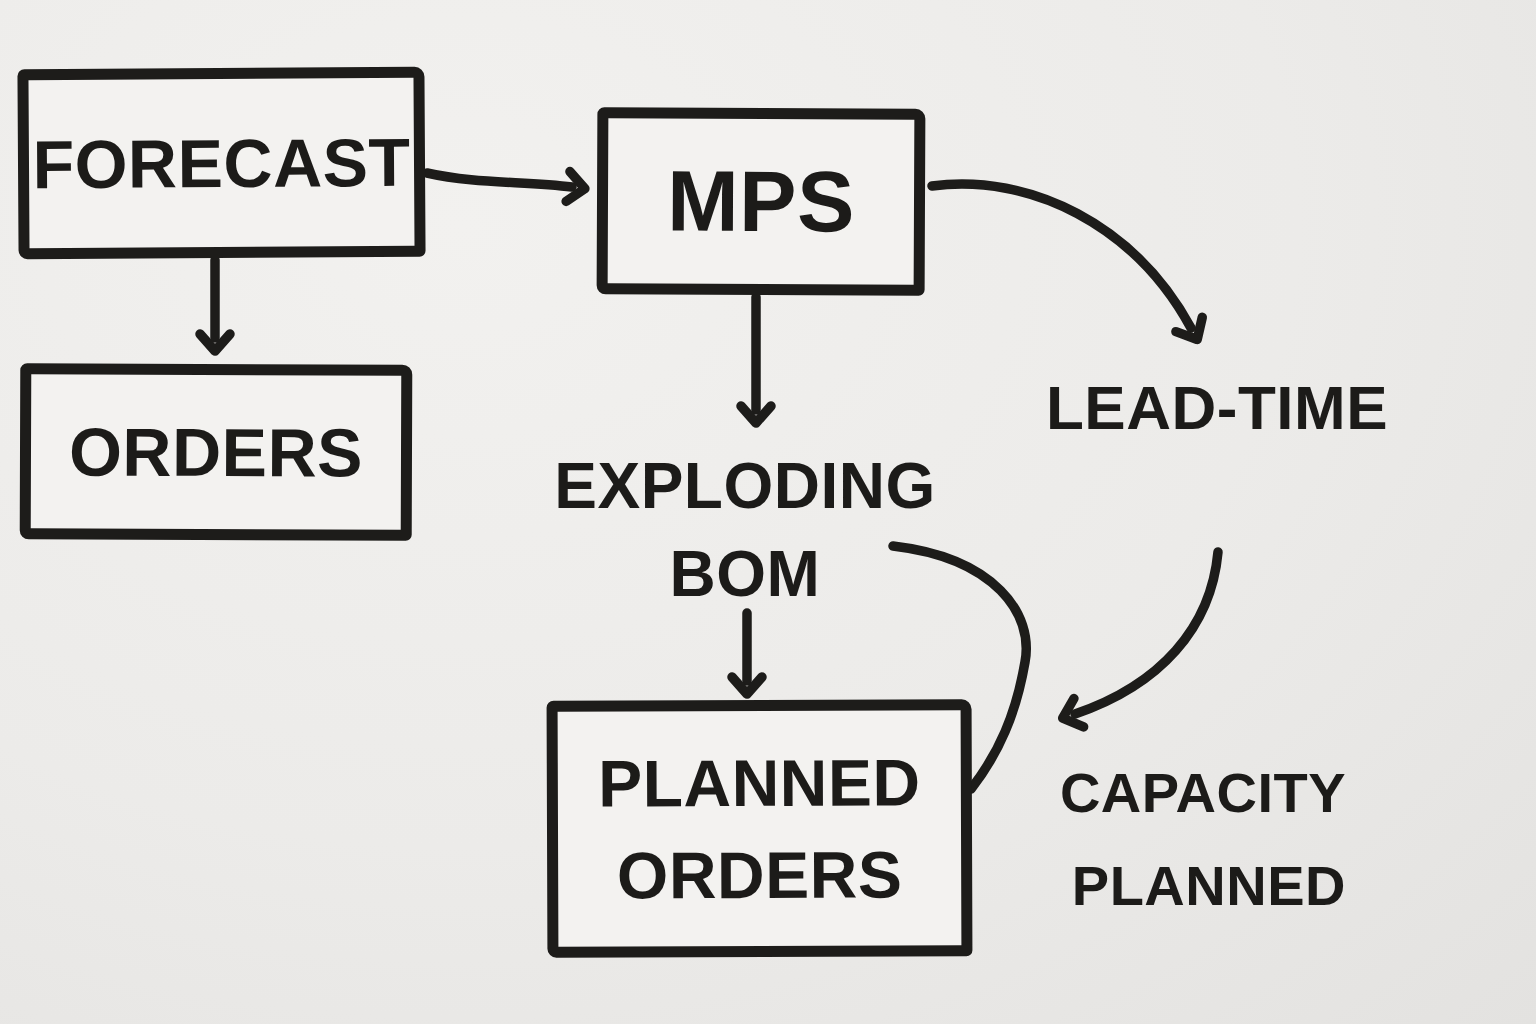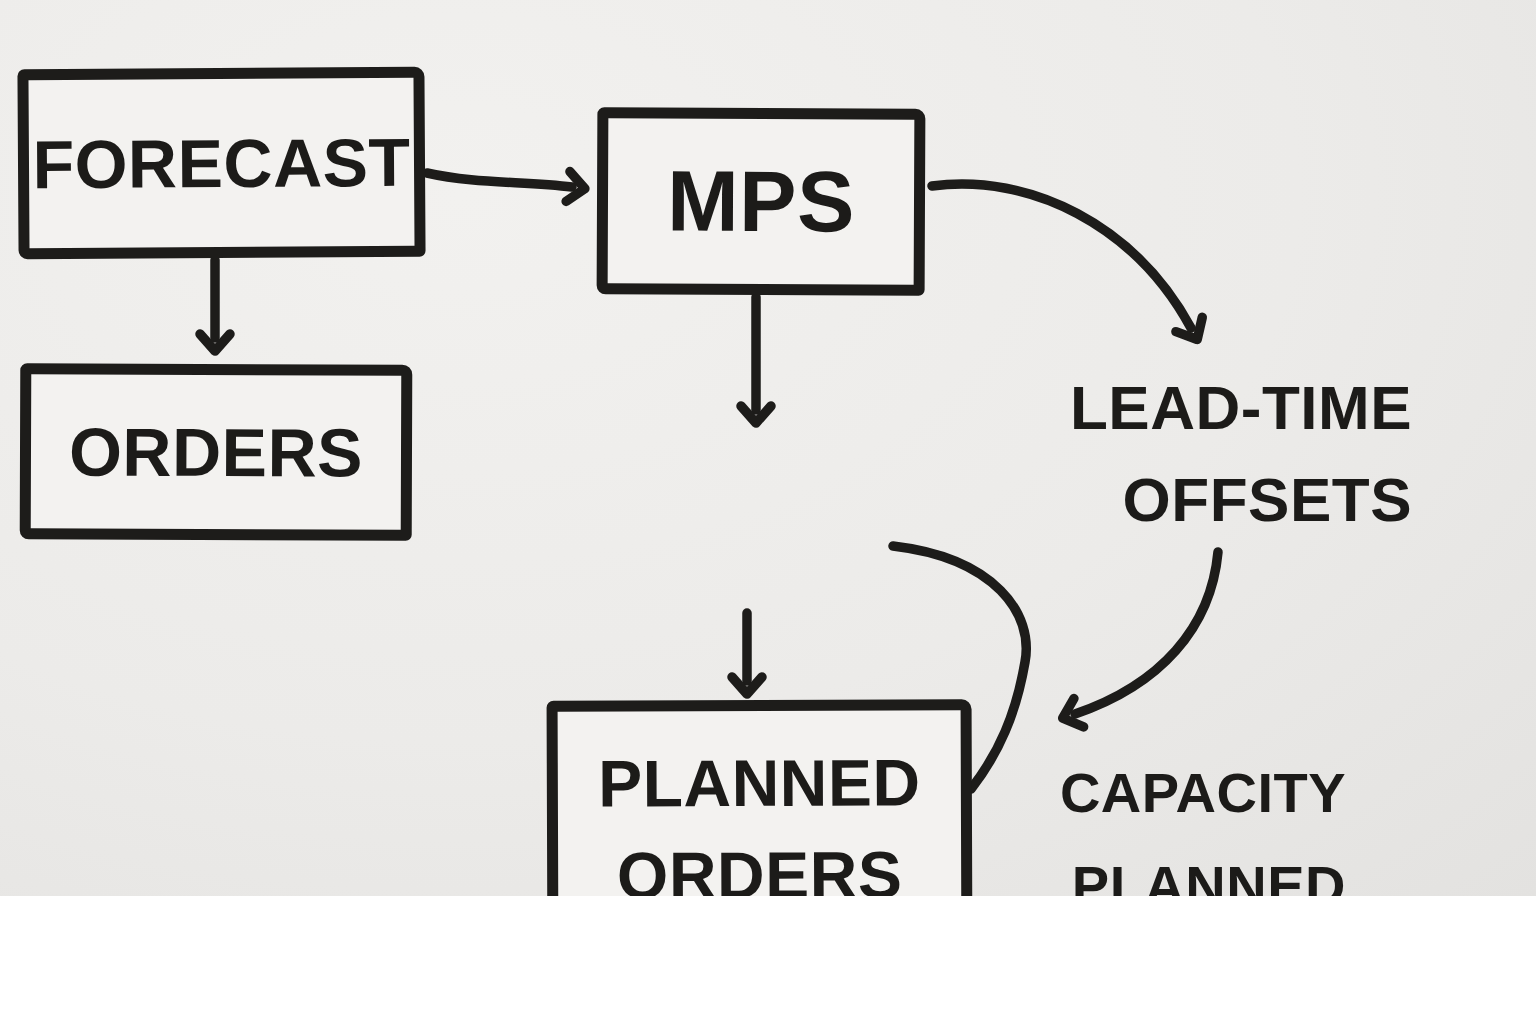--- a/index.html
+++ b/index.html
@@ -2,21 +2,21 @@
 <html><head>
 <meta charset="utf-8">
 <style>
   html, body {
     margin: 0;
     padding: 0;
   }
   #stage {
     position: relative;
     width: 1536px;
-    height: 896px;
+    height: 1024px;
     overflow: hidden;
     background: radial-gradient(ellipse at 30% 22%, #f2f1ef 0%, #ecebe9 55%, #e3e2e0 100%);
     font-family: "Liberation Sans", "DejaVu Sans", sans-serif;
     color: #1c1b19;
   }
   .box {
     position: absolute;
     box-sizing: border-box;
     border: 11px solid #1d1c1a;
     border-radius: 7px 10px 6px 9px;
@@ -46,21 +46,21 @@
   #node-orders { left: 20px; top: 364px; width: 392px; height: 176px; transform: rotate(0.2deg); }
   #node-orders .box-label { font-size: 68px; }
 
   #node-planned-orders { left: 547px; top: 700px; width: 425px; height: 257px; transform: rotate(-0.2deg); }
   #node-planned-orders .box-label { font-size: 66px; line-height: 92px; }
 
   #node-exploding-bom { left: 545px; top: 442px; width: 400px; }
   #node-exploding-bom .free-label { font-size: 64px; line-height: 88px; }
 
   #node-lead-time-offsets { left: 1022px; top: 362px; width: 390px; }
-  #node-lead-time-offsets .free-label { font-size: 62px; line-height: 92px; text-align: right; }
+  #node-lead-time-offsets .free-label { font-size: 62px; line-height: 92px; }
 
   #node-capacity-checks { left: 1016px; top: 746px; width: 330px; text-align: right; }
   #node-capacity-checks .free-label { font-size: 56px; line-height: 93px; }
 
   #edge-layer {
     position: absolute;
     inset: 0;
     pointer-events: none;
   }
   #edge-layer path {
@@ -95,24 +95,27 @@
   </div>
 
   <div class="box" id="node-mps">
     <div class="box-label">MPS</div>
   </div>
 
   <div class="box" id="node-orders">
     <div class="box-label">ORDERS</div>
   </div>
 
+  <div class="free" id="node-exploding-bom">
+    <div class="free-label">EXPLODING</div>
+    <div class="free-label">BOM</div>
+  </div>
 
   <div class="free" id="node-lead-time-offsets">
     <div class="free-label">LEAD-TIME</div>
-    <div class="free-label">OFFSETS</div>
   </div>
 
   <div class="box" id="node-planned-orders">
     <div class="box-label">PLANNED</div>
     <div class="box-label">ORDERS</div>
   </div>
 
   <div class="free" id="node-capacity-checks">
     <div class="free-label">CAPACITY</div>
     <div class="free-label">PLANNED</div>

